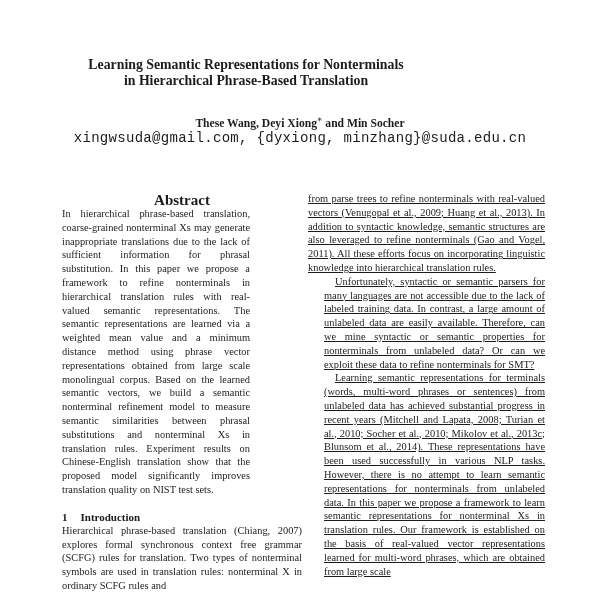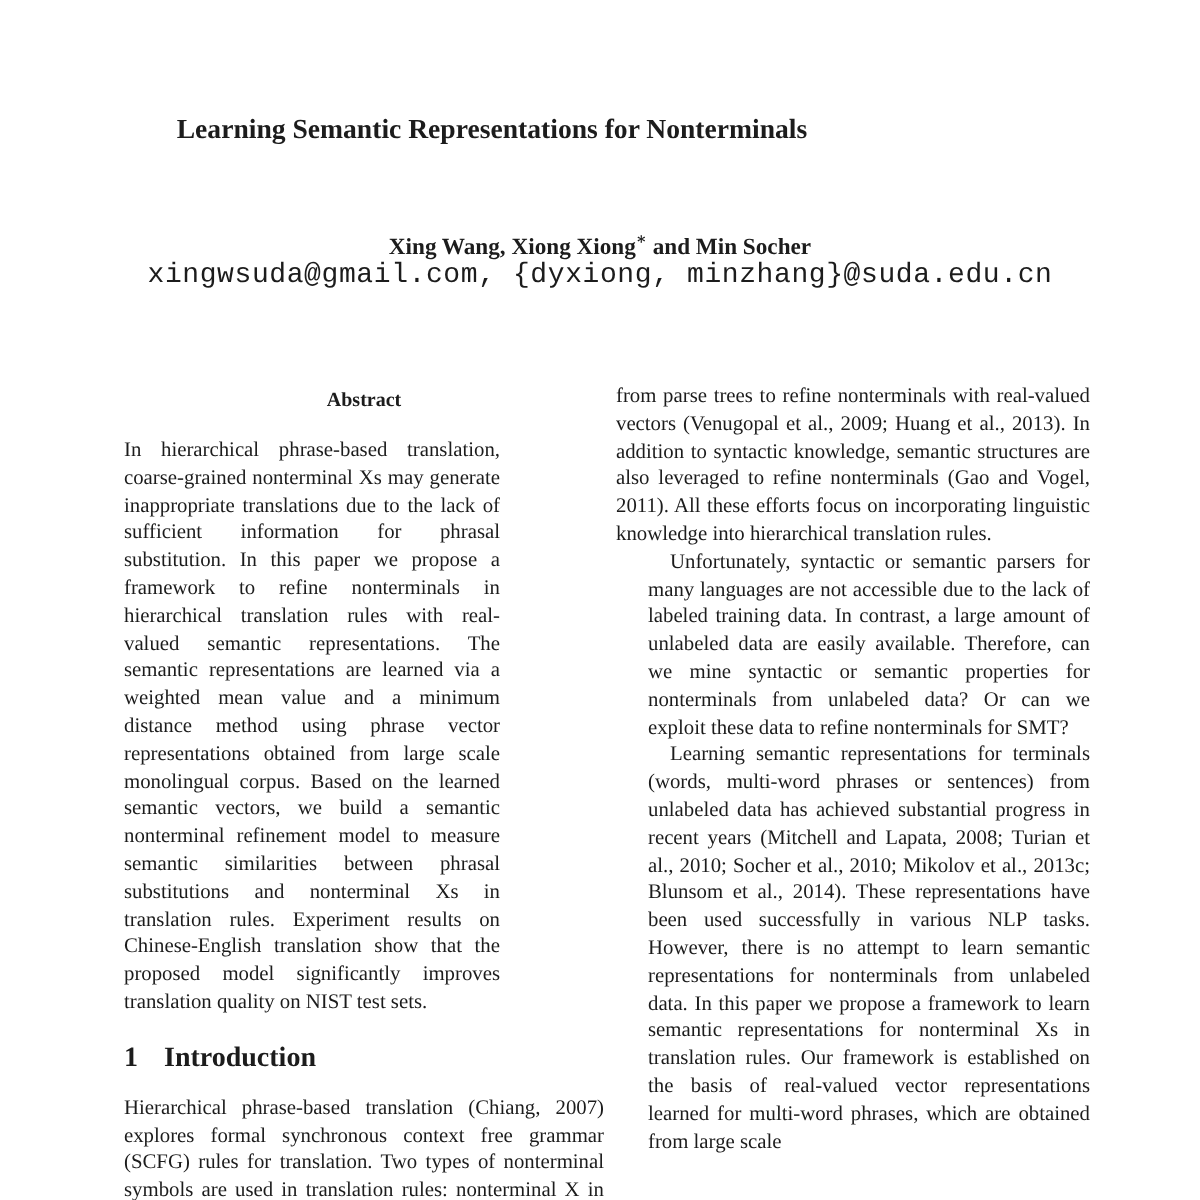--- a/index.html
+++ b/index.html
@@ -62,54 +62,55 @@
   }
   .col-right {
     left: 308px; top: 192px;
     width: 237px; height: 408px;
   }
   .abstract-heading {
     width: 188px;
     margin: 0 auto 0 26px;
     text-align: center;
     font-weight: bold;
-    font-size: 10px;
+    font-size: 15px;
     line-height: 13px;
   }
   .abstract-body {
     width: 188px;
     margin: 11px 0 0 26px;
     text-align: justify;
   }
   .section-heading {
     margin-top: 14px;
     font-weight: bold;
-    font-size: 14px;
+    font-size: 11px;
     line-height: 13px;
   }
   .section-number { display: inline-block; margin-right: 13px; }
   p.body-par {
     margin: 0;
     text-align: justify;
   }
-  .col-left p.body-par { margin-top: 12px; }
-  .col-right p.body-par { margin-top: 0; }
+  .col-left p.body-par { }
+  .col-right p.body-par { margin-top: 0; text-decoration: underline; }
   p.indent { text-indent: 11px; margin-left: 16px; }
 </style>
 </head>
 <body>
 
 <div class="page">
 
   <div class="title-block">
     <div class="title-line">Learning Semantic Representations for Nonterminals</div>
+    <div class="title-line">in Hierarchical Phrase-Based Translation</div>
   </div>
 
   <div class="author-block">
-    <div class="authors"><span>Xing Wang, Xiong Xiong</span><span class="author-mark">∗</span><span> and Min Socher</span></div>
+    <div class="authors"><span>These Wang, Deyi Xiong</span><span class="author-mark">∗</span><span> and Min Socher</span></div>
     <div class="email">xingwsuda@gmail.com, {dyxiong, minzhang}@suda.edu.cn</div>
   </div>
 
   <div class="col col-left">
     <div class="abstract-heading">Abstract</div>
     <p class="body-par abstract-body">In hierarchical phrase-based translation, coarse-grained nonterminal Xs may generate inappropriate translations due to the lack of sufficient information for phrasal substitution. In this paper we propose a framework to refine nonterminals in hierarchical translation rules with real-valued semantic representations. The semantic representations are learned via a weighted mean value and a minimum distance method using phrase vector representations obtained from large scale monolingual corpus. Based on the learned semantic vectors, we build a semantic nonterminal refinement model to measure semantic similarities between phrasal substitutions and nonterminal Xs in translation rules. Experiment results on Chinese-English translation show that the proposed model significantly improves translation quality on NIST test sets.</p>
     <div class="section-heading">
       <span class="section-number">1</span><span>Introduction</span>
     </div>
     <p class="body-par">Hierarchical phrase-based translation (Chiang, 2007) explores formal synchronous context free grammar (SCFG) rules for translation. Two types of nonterminal symbols are used in translation rules: nonterminal X in ordinary SCFG rules and</p>

